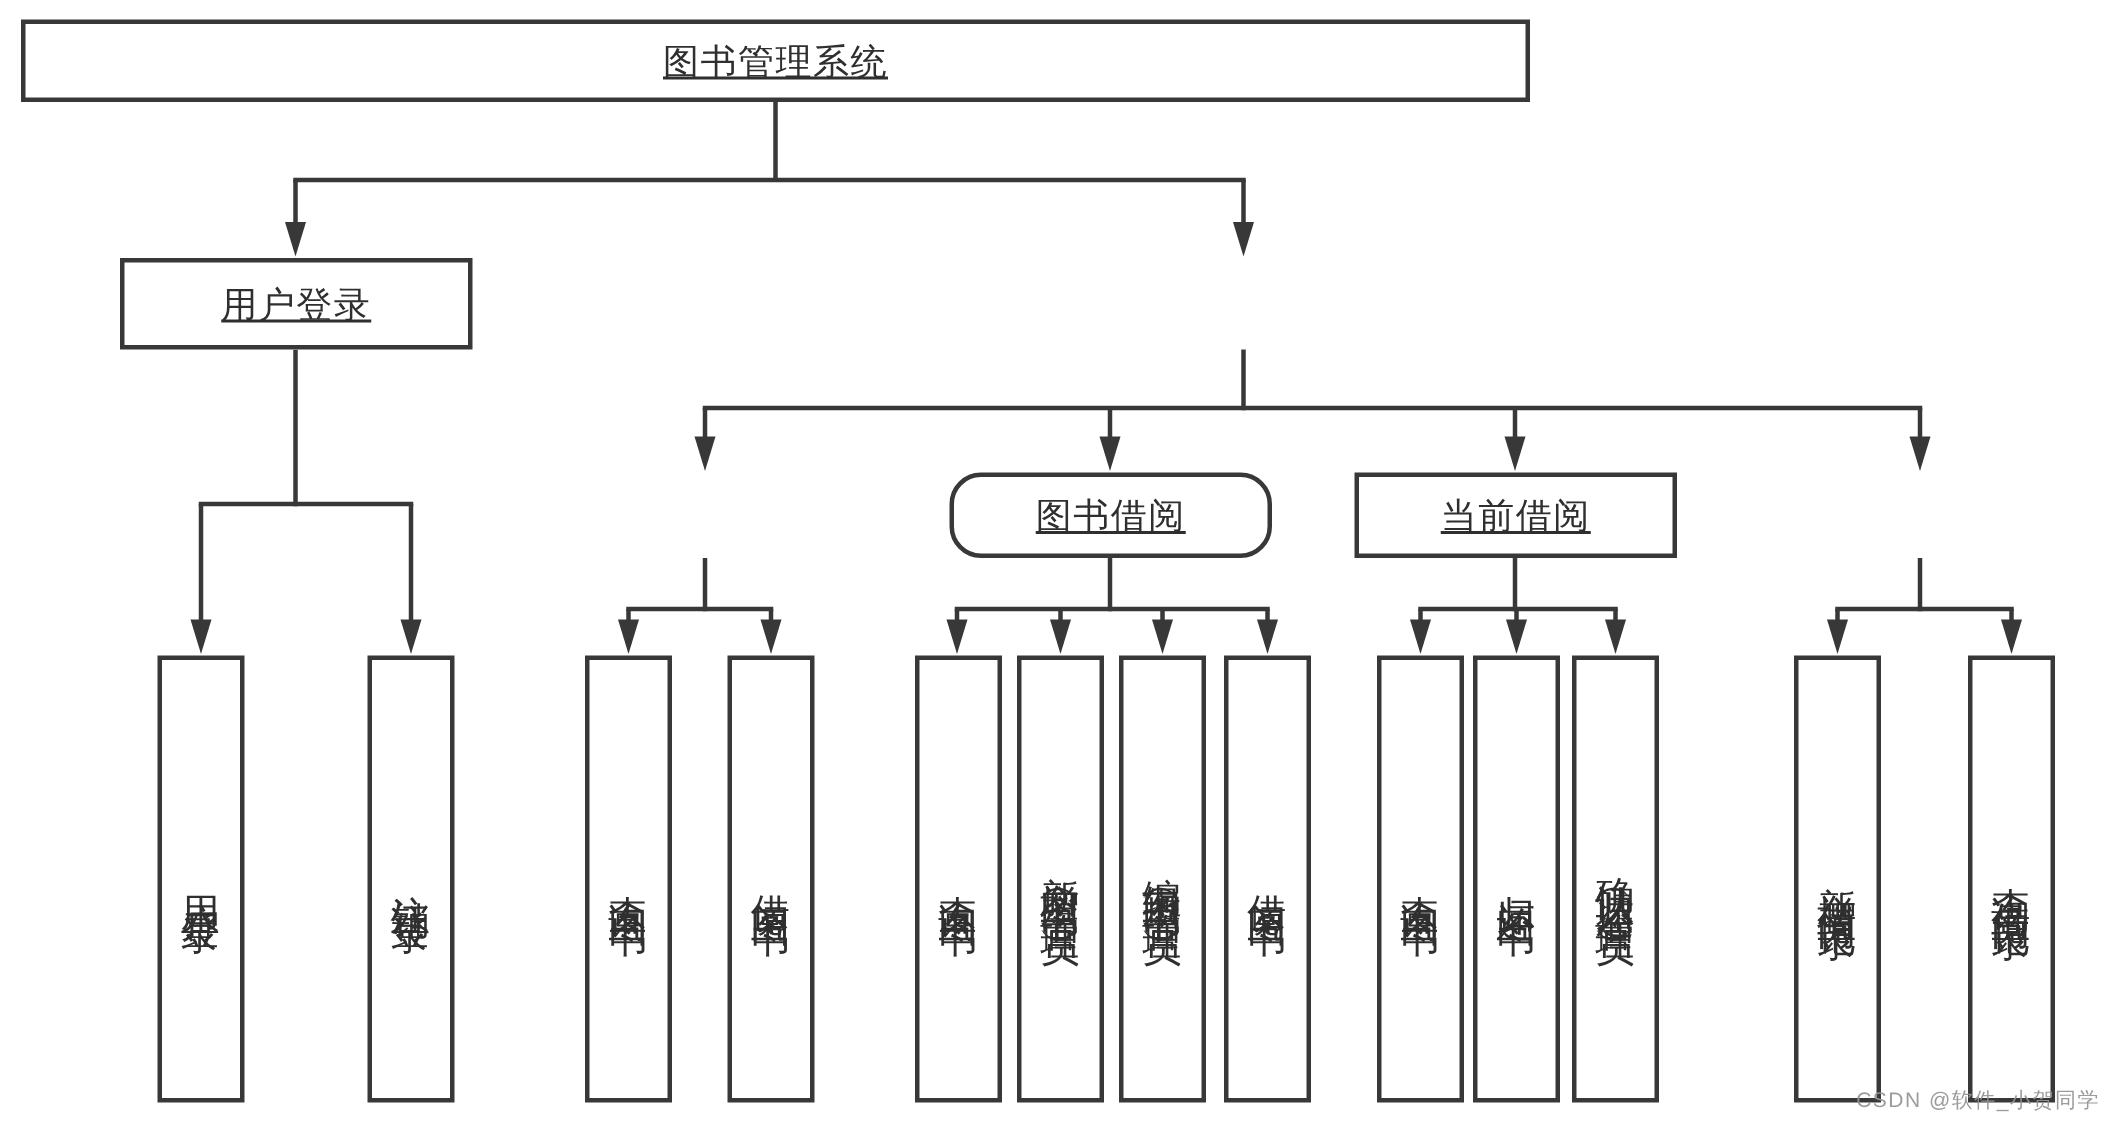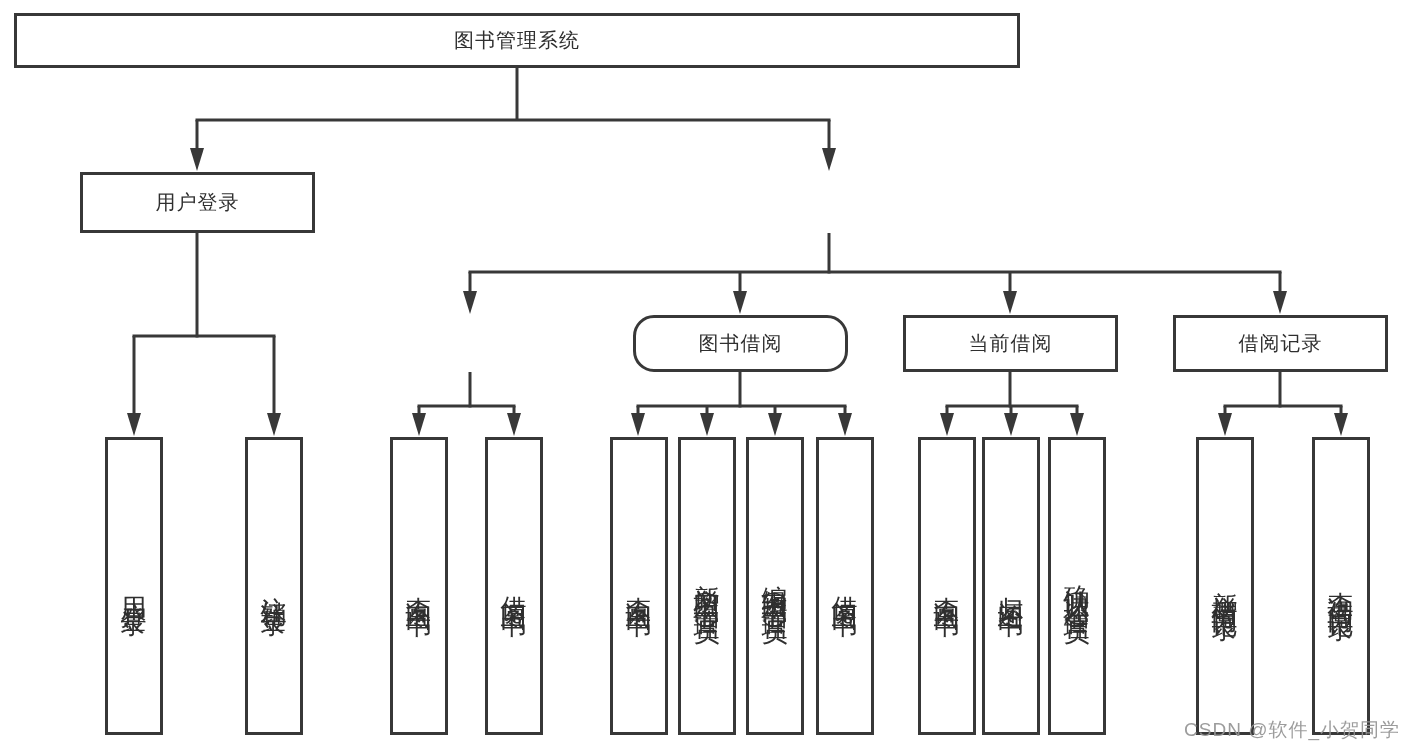--- a/index.html
+++ b/index.html
@@ -28,23 +28,24 @@
     box-sizing: border-box;
     background: #ffffff;
     border: 3px solid #383838;
     display: flex;
     align-items: center;
     justify-content: center;
     z-index: 2;
     color: #2f2f2f;
   }
   .h-label {
-    font-size: 20px;
+    font-size: 24px;
     letter-spacing: 1px;
     white-space: nowrap;
+    text-decoration: underline;
   }
   .root-box   { left: 14px;  top: 13px;  width: 1006px; height: 55px; }
   .l2-box     { top: 172px;  width: 235px; height: 61px; }
   .l2-a       { left: 80px; }
   .l2-b       { left: 712px; }
   .l3-box     { top: 315px;  width: 215px; height: 57px; }
   .l3-a       { left: 363px; }
   .l3-b       { left: 633px; border-radius: 21px; }
   .l3-c       { left: 903px; }
   .l3-d       { left: 1173px; }
@@ -68,21 +69,21 @@
   .x9  { left: 918px; }
   .x10 { left: 982px; }
   .x11 { left: 1048px; }
   .x12 { left: 1196px; }
   .x13 { left: 1312px; }
   .watermark {
     position: absolute;
     right: 5px;
     bottom: 4px;
     z-index: 3;
-    font-size: 19px;
+    font-size: 14px;
     color: rgba(148,148,148,0.92);
     letter-spacing: 1px;
     white-space: nowrap;
   }
 </style>
 </head>
 <body>
 
 <div class="canvas">
 
@@ -162,23 +163,20 @@
   <div class="node l2-box l2-a">
     <span class="h-label">用户登录</span>
   </div>
 
   <div class="node l3-box l3-b">
     <span class="h-label">图书借阅</span>
   </div>
   <div class="node l3-box l3-c">
     <span class="h-label">当前借阅</span>
   </div>
-  <div class="node l3-box l3-d">
-    <span class="h-label">借阅记录</span>
-  </div>
 
   <div class="node leaf x1">
     <span class="v-label">用户登录</span>
   </div>
   <div class="node leaf x2">
     <span class="v-label">注销登录</span>
   </div>
 
   <div class="node leaf x3">
     <span class="v-label">查询图书</span>

